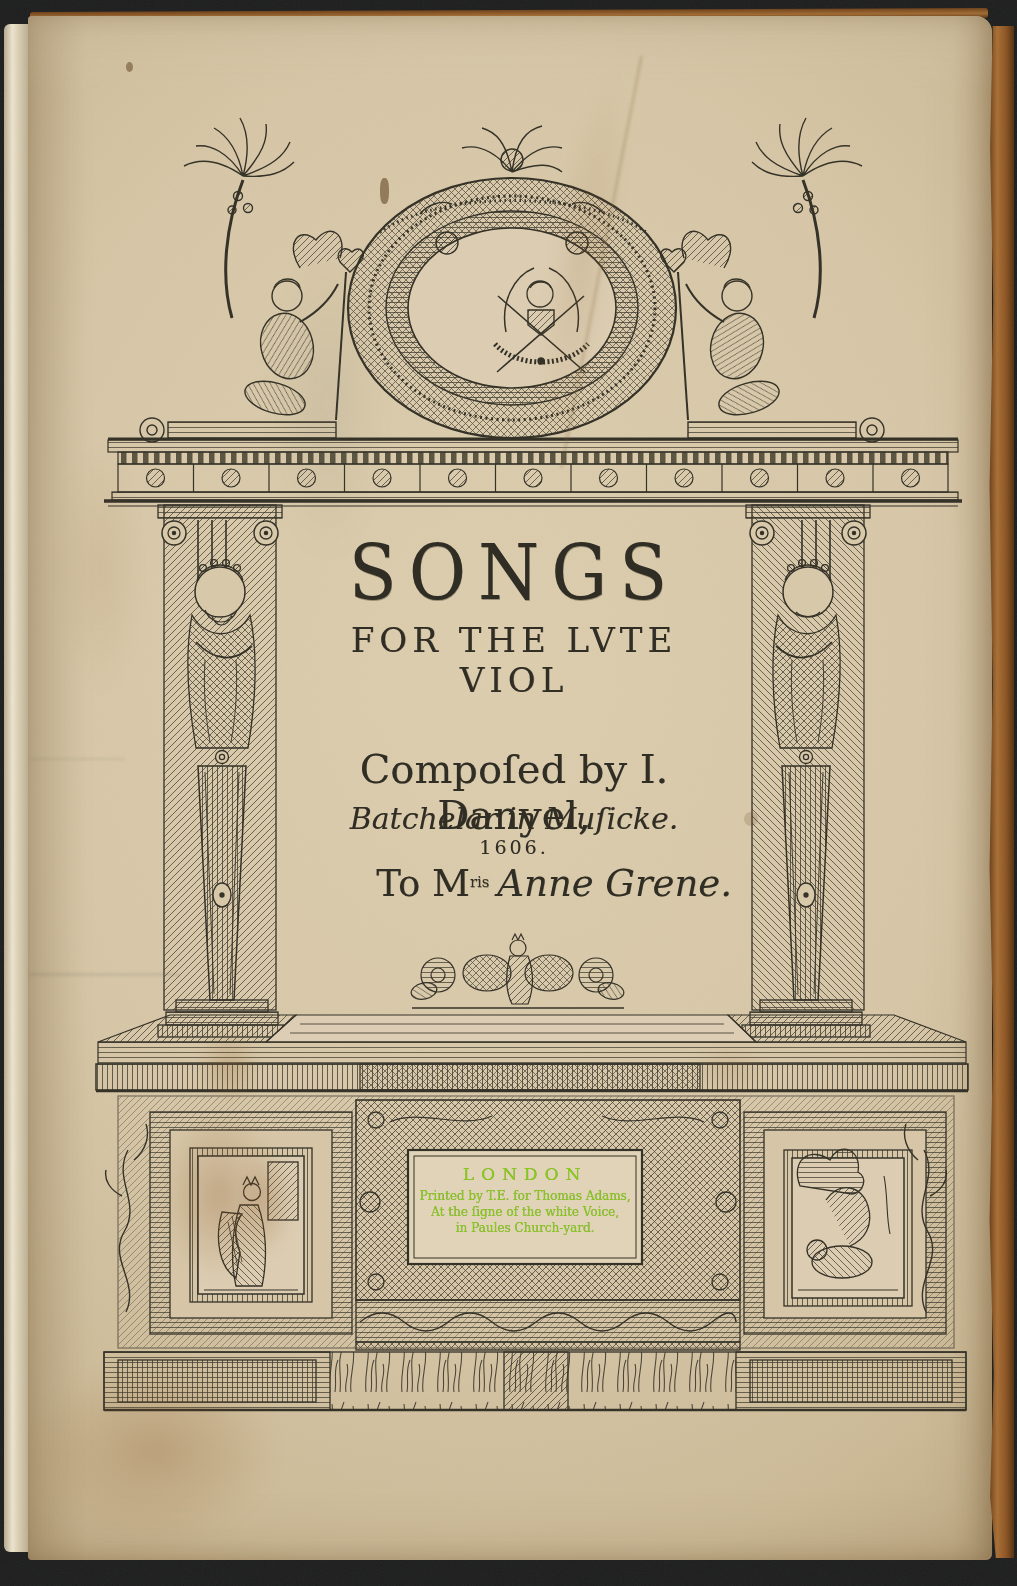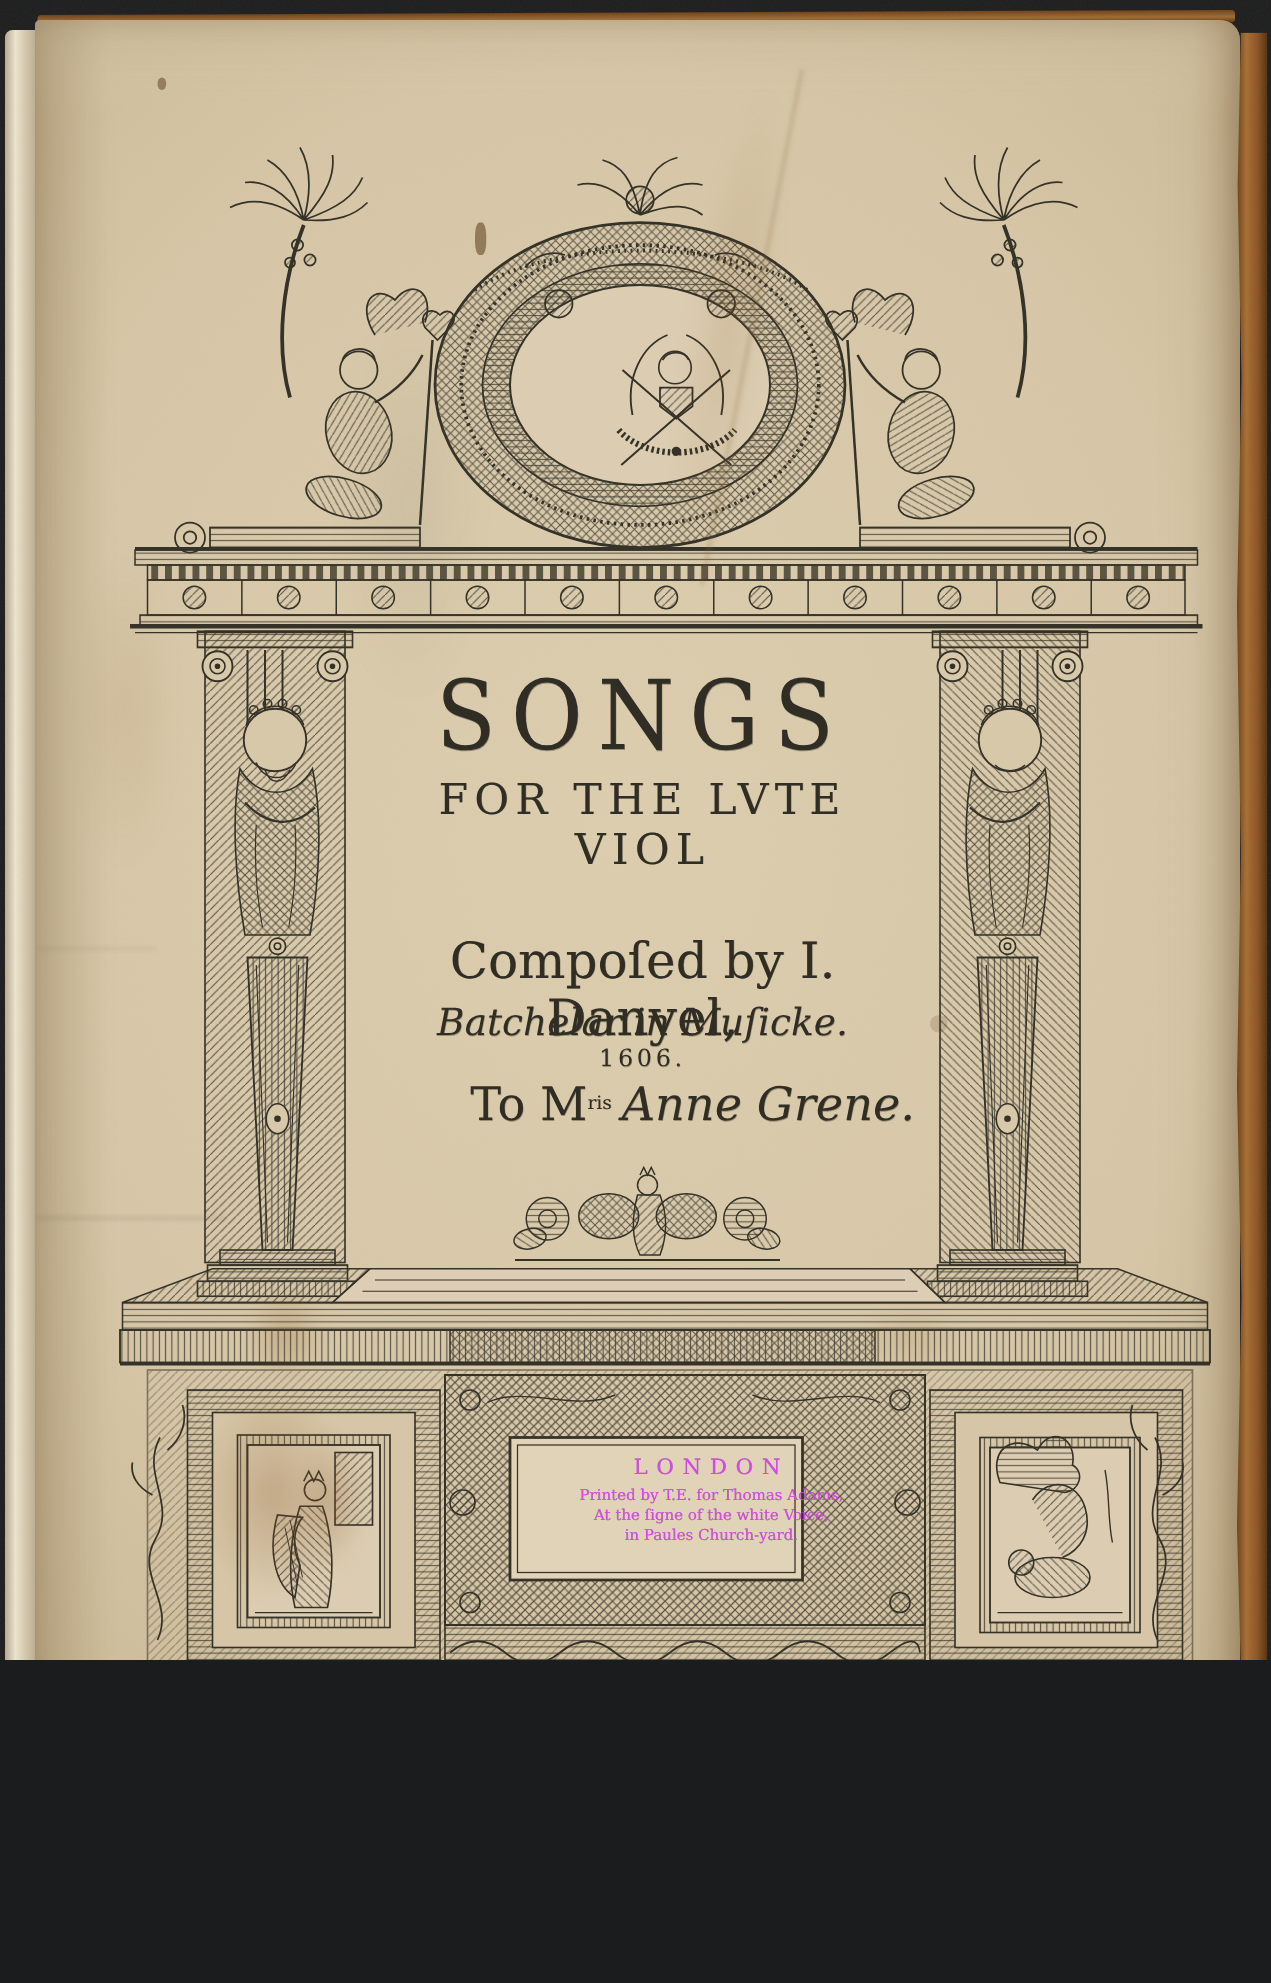--- a/index.html
+++ b/index.html
@@ -1,16 +1,16 @@
 <!DOCTYPE html>
 <html><head>
 <meta charset="utf-8">
 <style>
   html,body{margin:0;padding:0;background:#1b1c1e;}
-  .scene{position:relative;width:1017px;height:1328px;overflow:hidden;
+  .scene{position:relative;width:1017px;height:1586px;overflow:hidden;
          background:#1b1c1e;font-family:"DejaVu Serif",serif;}
   
   .spine{position:absolute;left:4px;top:24px;width:28px;height:1528px;
          background:linear-gradient(90deg,#b6aa8f 0%,#eee6d2 30%,#d8cdb2 55%,#c2b59a 80%,#a99c80 100%);
          border-radius:6px 0 0 6px;}
   .edge-top{position:absolute;left:30px;top:10px;width:958px;height:10px;
          background:linear-gradient(180deg,#7a4a20,#a5halt 0) ;
          background:linear-gradient(180deg,#6e4018,#a06a32 55%,#5c3514);
          transform:rotate(-0.25deg);border-radius:3px;}
   .page{position:absolute;left:28px;top:16px;width:964px;height:1544px;
@@ -33,21 +33,21 @@
   .t-songs{top:532px;font-size:70px;letter-spacing:12px;transform:scaleY(1.1);}
   .t-lute{top:620px;font-size:34px;letter-spacing:5px;}
   .t-voice{top:662px;font-size:49px;}
   .t-comp{top:746px;font-size:40px;}
   .t-batch{top:801px;font-size:30px;font-style:italic;}
   .t-year{top:836px;font-size:19px;letter-spacing:3px;}
   .t-dedi{top:862px;font-size:37px;text-align:right;}
   .t-dedi .sup{font-size:.40em;vertical-align:.6em;letter-spacing:0;}
   .t-dedi .it{font-style:italic;margin-left:8px;}
   .imprint{position:absolute;left:409px;top:1158px;width:232px;text-align:center;
-       color:#d946ef;text-shadow:.3px .3px 0 rgba(60,54,38,.4);padding-left:44px;}
+       color:#84cc16;text-shadow:.3px .3px 0 rgba(60,54,38,.4);}
   .imprint .city{font-size:17px;letter-spacing:7px;margin:6px 0 4px 0;}
   .imprint .ln{font-size:12px;line-height:1.34;}
   
   .stain{position:absolute;border-radius:50%;pointer-events:none;filter:blur(6px);}
   .s-brown{background:radial-gradient(closest-side,rgba(138,90,40,.8),rgba(138,90,40,0));}
   .s-gray{background:radial-gradient(closest-side,rgba(90,85,75,.7),rgba(90,85,75,0));}
   .spot{position:absolute;border-radius:50%;background:#5a3c1a;pointer-events:none;}
   .crease{position:absolute;pointer-events:none;filter:blur(1.5px);}
 </style>
 </head>

